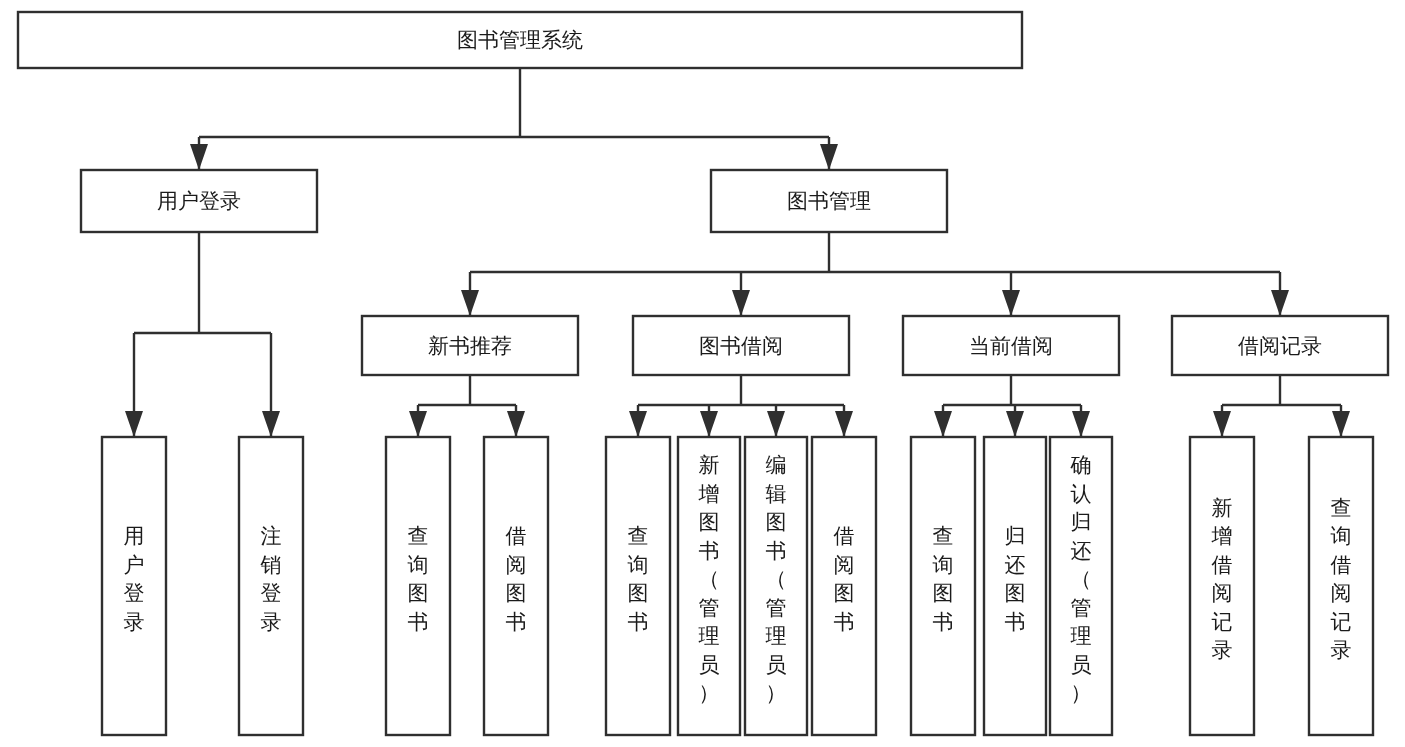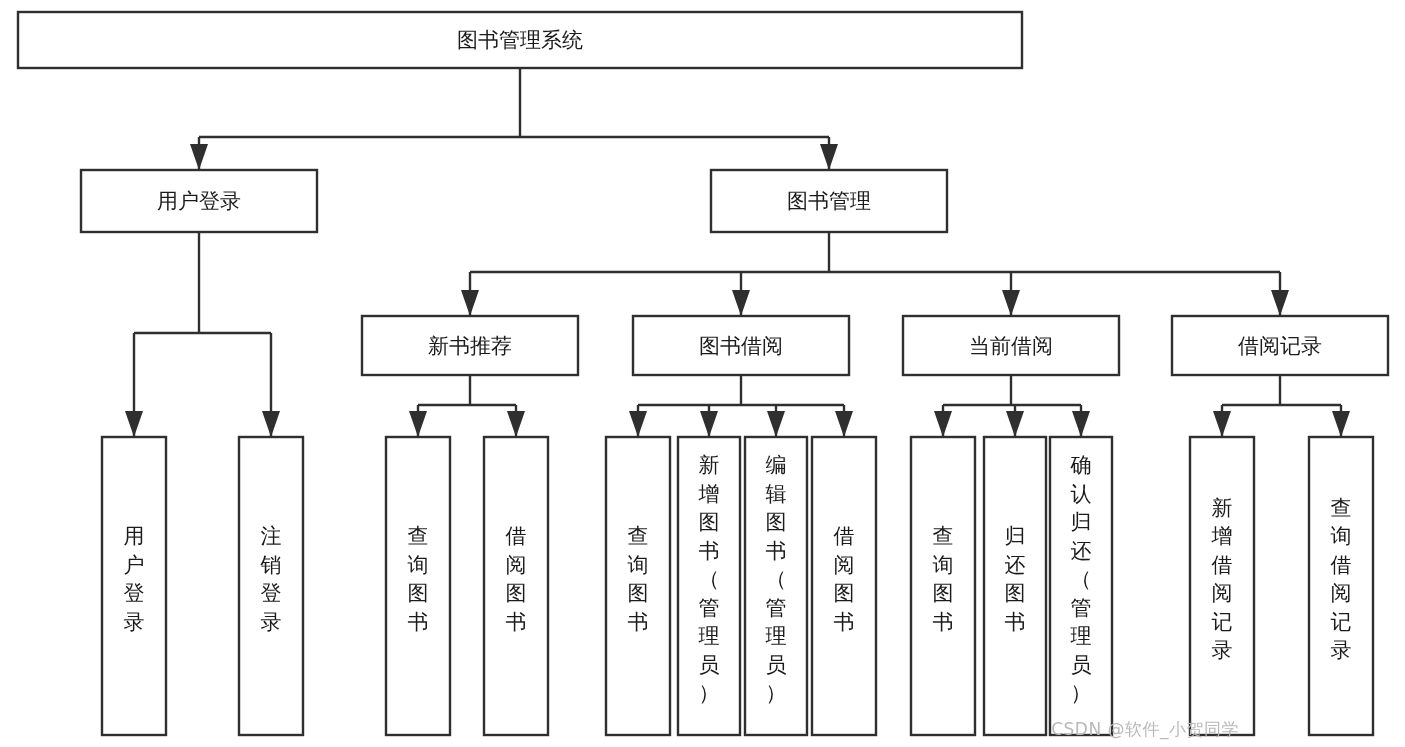--- a/index.html
+++ b/index.html
@@ -203,14 +203,13 @@
         <g>
           <rect x="1190" y="437" width="64" height="298" class="node-box"></rect>
           <text x="1222" class="node-label-v"><tspan x="1222" y="514.75">新</tspan><tspan x="1222" y="543.25">增</tspan><tspan x="1222" y="571.75">借</tspan><tspan x="1222" y="600.25">阅</tspan><tspan x="1222" y="628.75">记</tspan><tspan x="1222" y="657.25">录</tspan></text>
         </g>
         <g>
           <rect x="1309" y="437" width="64" height="298" class="node-box"></rect>
           <text x="1341" class="node-label-v"><tspan x="1341" y="514.75">查</tspan><tspan x="1341" y="543.25">询</tspan><tspan x="1341" y="571.75">借</tspan><tspan x="1341" y="600.25">阅</tspan><tspan x="1341" y="628.75">记</tspan><tspan x="1341" y="657.25">录</tspan></text>
         </g>
       </g>
   </svg>
-  <div class="watermark">CSDN @软件_小贺同学</div>
 </div>
 
 </body></html>

